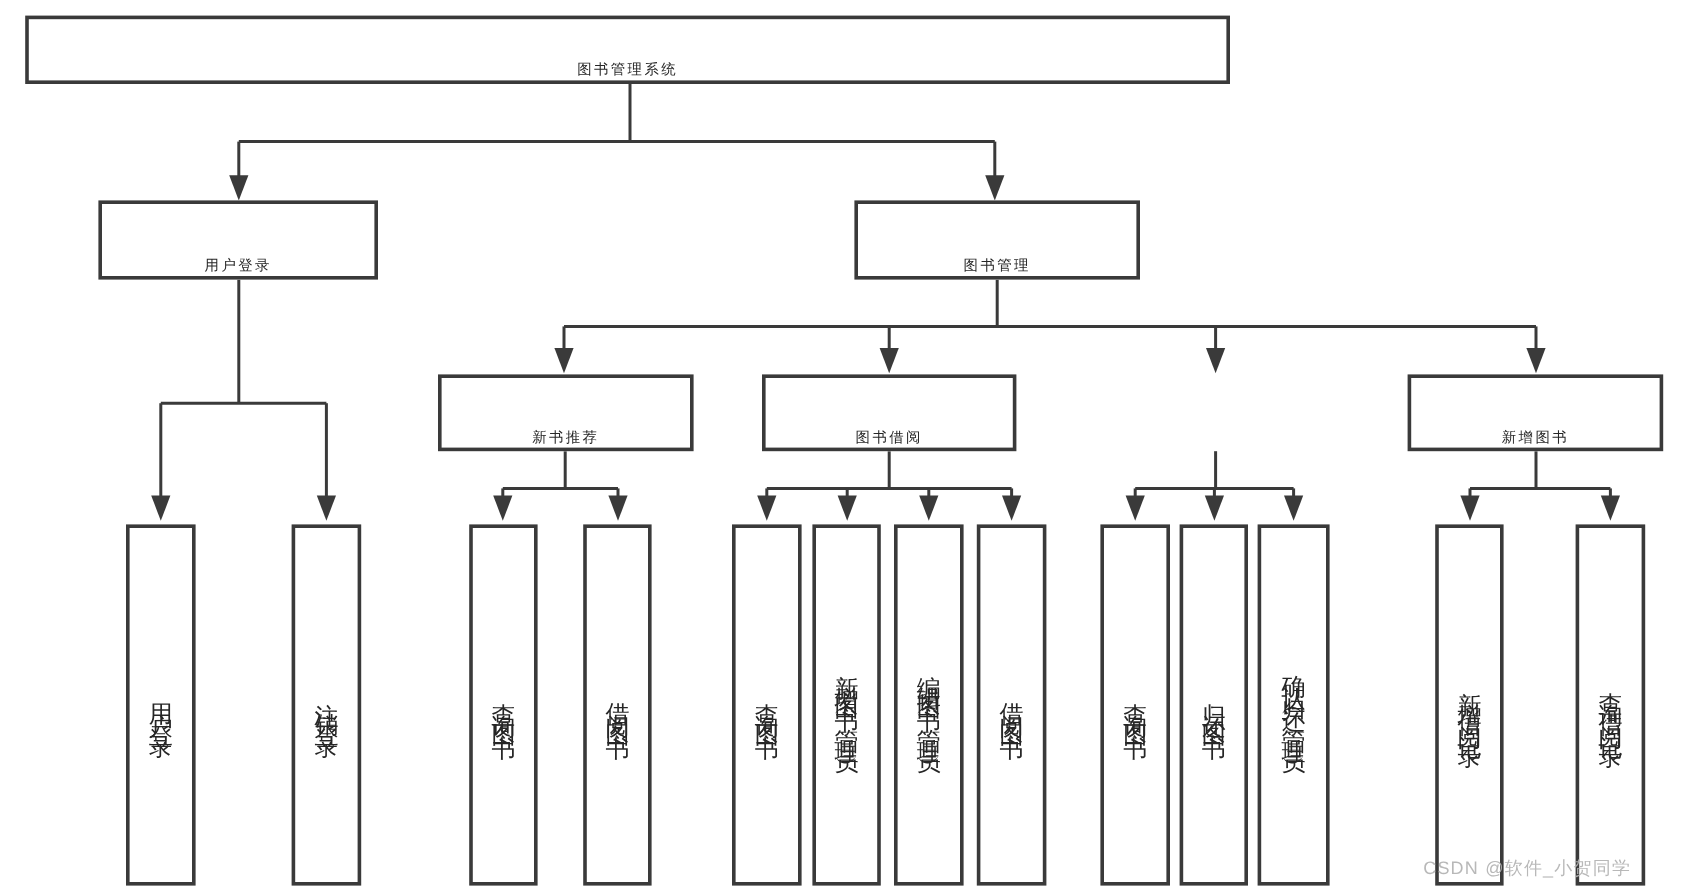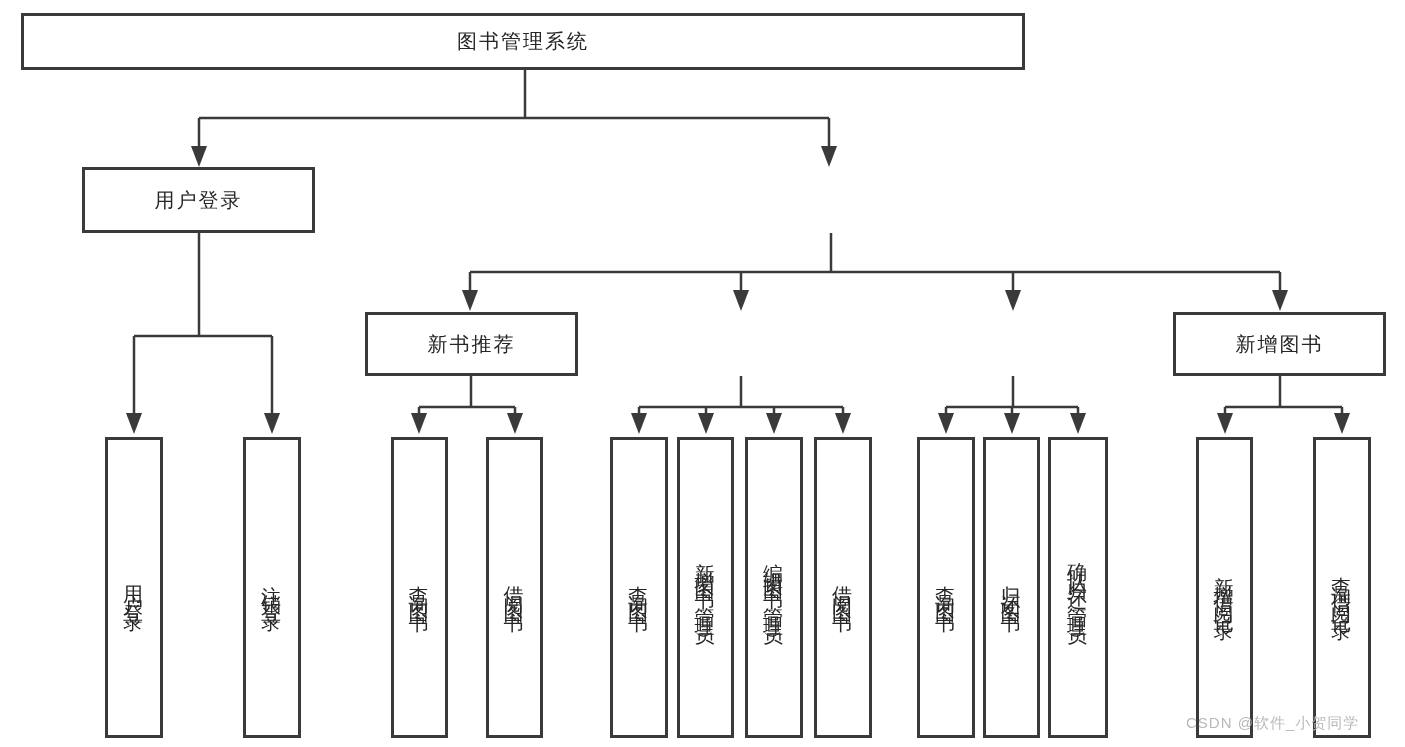--- a/index.html
+++ b/index.html
@@ -16,22 +16,22 @@
     background:var(--background);
     font-family:"Liberation Sans","DejaVu Sans",sans-serif;
     color:var(--text);
     overflow:hidden;
   }
   svg.wires{position:absolute;left:0;top:0;color:var(--line);}
   .node{
     position:absolute;
     background:#fff;
     border:3px solid var(--line);
-    display:flex;align-items:center;justify-content:center;
-    font-size:20px;
+    display:flex;align-items:flex-end;justify-content:center;
+    font-size:12px;
     color:var(--text);
     z-index:2;
   }
   .node .lbl{white-space:nowrap;letter-spacing:2px;}
   .vnode{
     position:absolute;
     background:#fff;
     border:3px solid var(--line);
     display:flex;align-items:center;justify-content:center;
     z-index:2;
@@ -149,24 +149,30 @@
     </g>
   </svg>
 
   <div class="node" style="left:21px;top:13px;width:1004px;height:57px">
     <span class="lbl">图书管理系统</span>
   </div>
 
   <div class="node" style="left:82px;top:167px;width:233px;height:66px">
     <span class="lbl">用户登录</span>
   </div>
+  <div class="node" style="left:712px;top:167px;width:238px;height:66px">
+    <span class="lbl">图书管理</span>
+  </div>
 
   <div class="node" style="left:365px;top:312px;width:213px;height:64px">
     <span class="lbl">新书推荐</span>
   </div>
+  <div class="node" style="left:635px;top:312px;width:212px;height:64px">
+    <span class="lbl">图书借阅</span>
+  </div>
   <div class="node" style="left:1173px;top:312px;width:213px;height:64px">
     <span class="lbl">新增图书</span>
   </div>
 
   <div class="vnode" style="left:105px;top:437px;width:58px;height:301px">
     <span class="vlbl">用户登录</span>
   </div>
   <div class="vnode" style="left:243px;top:437px;width:58px;height:301px">
     <span class="vlbl">注销登录</span>
   </div>

